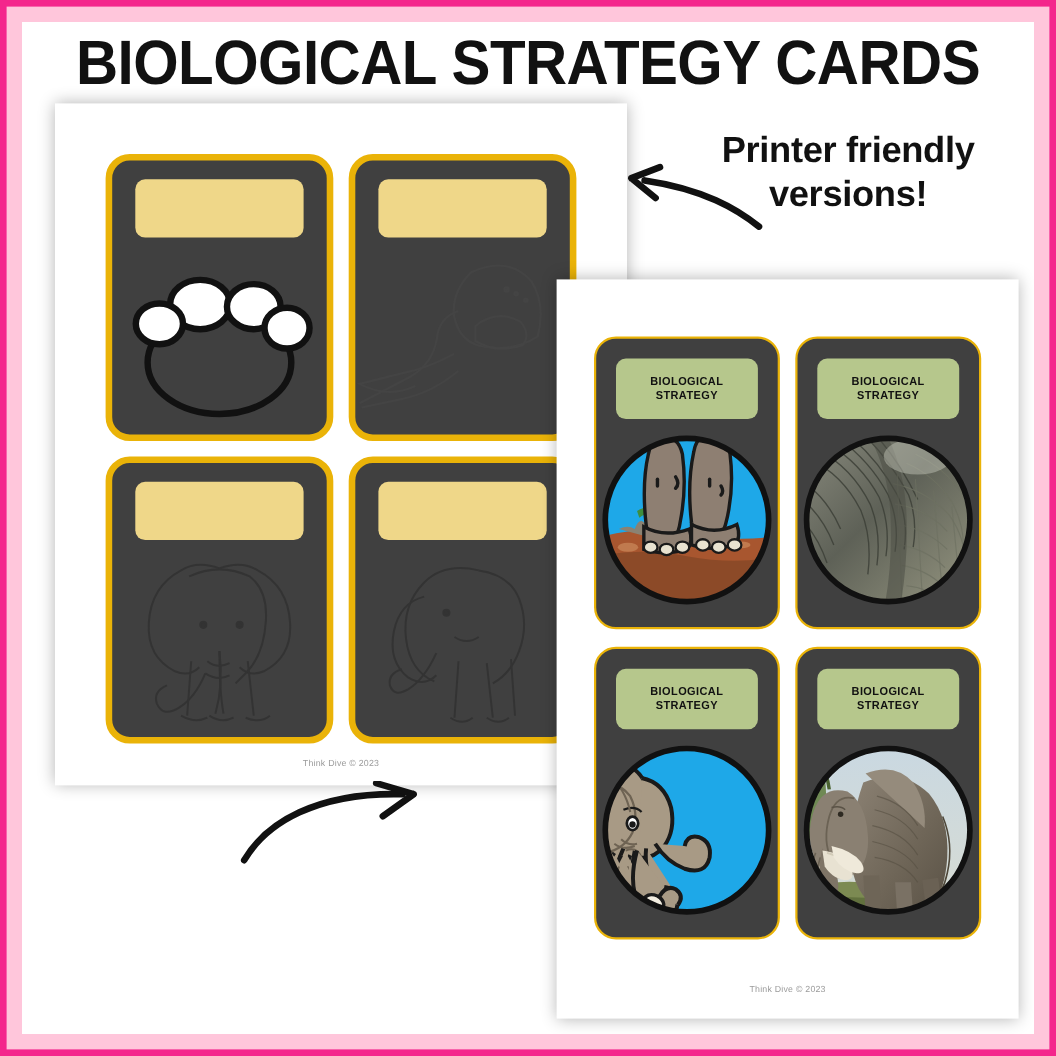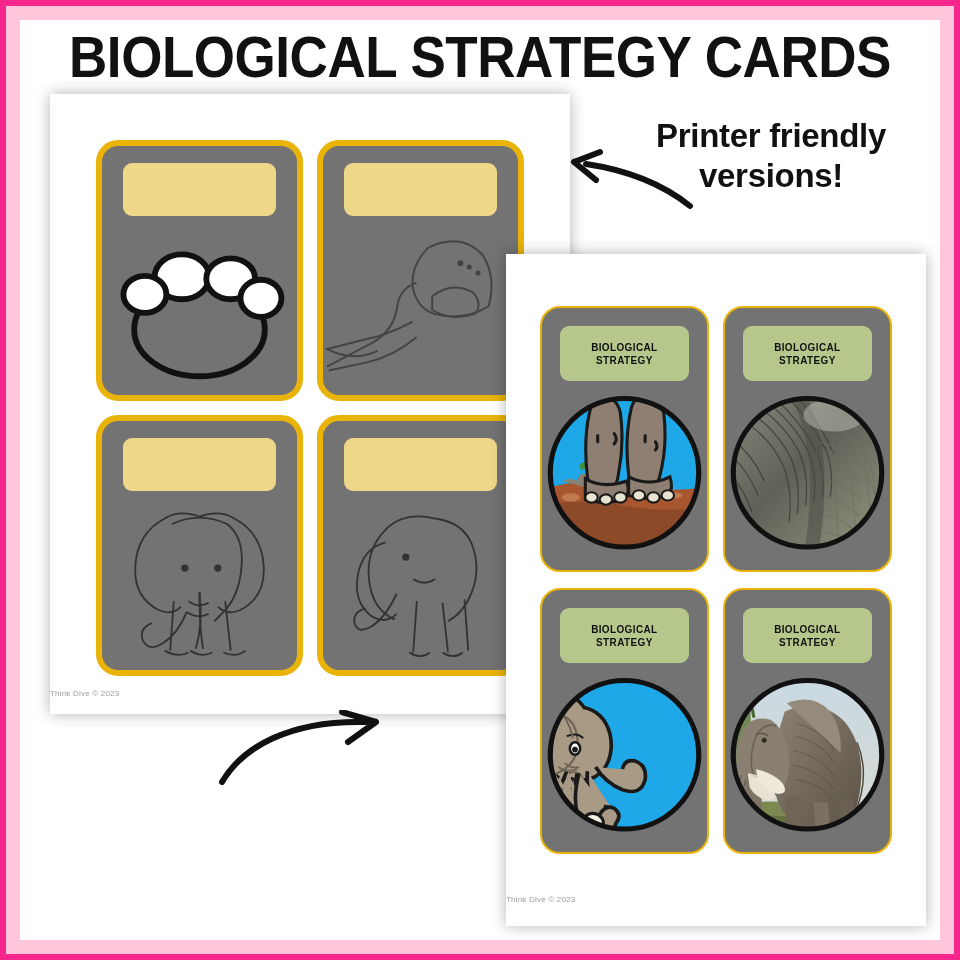--- a/index.html
+++ b/index.html
@@ -52,21 +52,21 @@
     width:520px; height:620px;
   }
   #sheet-color{
     left:486px; top:234px;
     width:420px; height:672px;
   }
 
   .sheet-footer{
     position:absolute;
     left:0; right:0;
-    text-align:left;
+    text-align:center;
     font-size:8px;
     color:#9b9b9b;
     letter-spacing:.2px;
   }
   #sheet-bw .sheet-footer{ bottom:16px; }
   #sheet-color .sheet-footer{ bottom:22px; }
 
   
   .card-grid{
     position:absolute;
@@ -81,21 +81,21 @@
   #grid-color{
     left:34px; top:52px;
     width:352px; height:548px;
     grid-gap:16px 14px;
   }
 
   .card{
     position:relative;
     border:6px solid #eab308;
     border-radius:22px;
-    background:#737373;
+    background:#404040;
     overflow:hidden;
   }
   #grid-color .card{ border-width:2px; border-radius:20px; }
 
   .card-banner{
     position:absolute;
     left:11%; right:11%;
     top:7%;
     height:21%;
     border-radius:9px;

